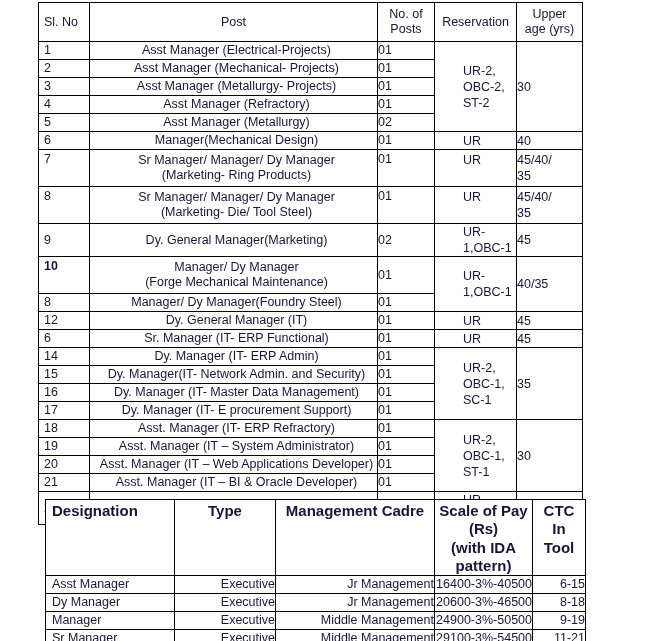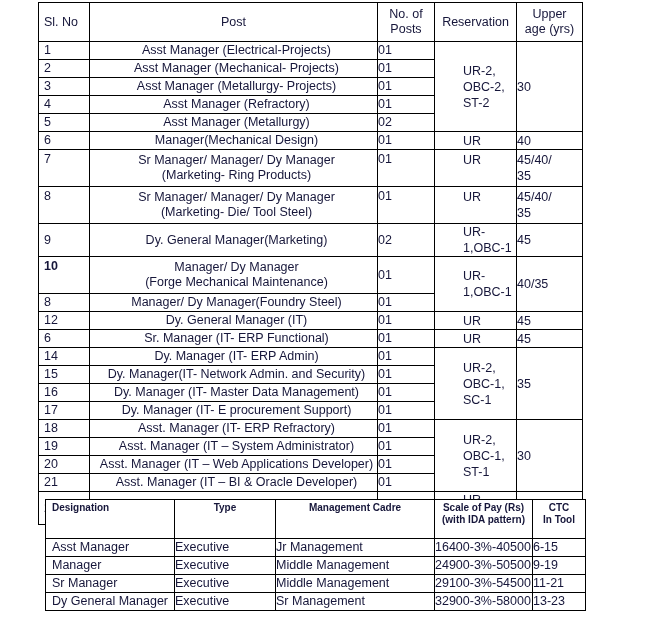--- a/index.html
+++ b/index.html
@@ -75,33 +75,33 @@
     width: 540px;
   }
   
   #pay-table col.p-desig { width: 129px; }
   #pay-table col.p-type  { width: 101px; }
   #pay-table col.p-cadre { width: 159px; }
   #pay-table col.p-scale { width: 98px; }
   #pay-table col.p-ctc   { width: 53px; }
 
   #pay-table th {
-    font-size: 10px;
+    font-size: 15px;
     font-weight: bold;
     text-align: center;
     line-height: 1.22;
     height: 36px;
     vertical-align: top;
     padding: 2px 2px 0 2px;
   }
   #pay-table th.th-desig { text-align: left; padding-left: 6px; }
   #pay-table td {
     font-size: 12.5px;
     height: 17px;
-    text-align: left;
+    text-align: right;
     line-height: 1.2;
   }
   #pay-table td.desig { text-align: left; padding-left: 6px; margin-left: 32px; }
 </style>
 </head>
 <body>
 
 <div id="posts-table-wrap">
   <table class="grid" id="posts-table">
     <colgroup>
@@ -327,20 +327,27 @@
     </thead>
     <tbody>
       <tr>
         <td class="desig">Asst Manager</td>
         <td>Executive</td>
         <td>Jr Management</td>
         <td>16400-3%-40500</td>
         <td>6-15</td>
       </tr>
       <tr>
+        <td class="desig">Dy Manager</td>
+        <td>Executive</td>
+        <td>Jr Management</td>
+        <td>20600-3%-46500</td>
+        <td>8-18</td>
+      </tr>
+      <tr>
         <td class="desig">Manager</td>
         <td>Executive</td>
         <td>Middle Management</td>
         <td>24900-3%-50500</td>
         <td>9-19</td>
       </tr>
       <tr>
         <td class="desig">Sr Manager</td>
         <td>Executive</td>
         <td>Middle Management</td>

